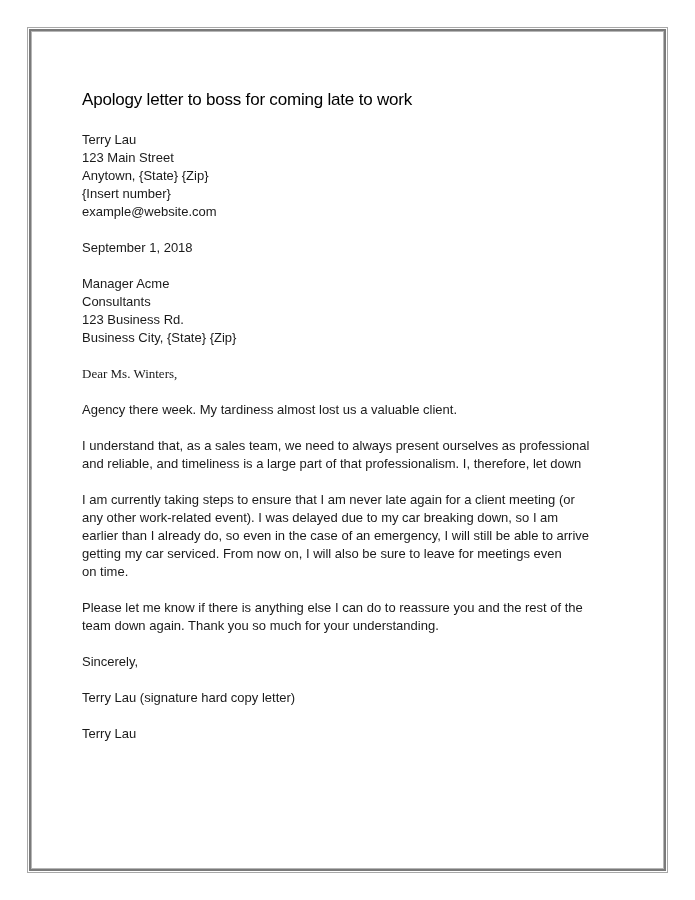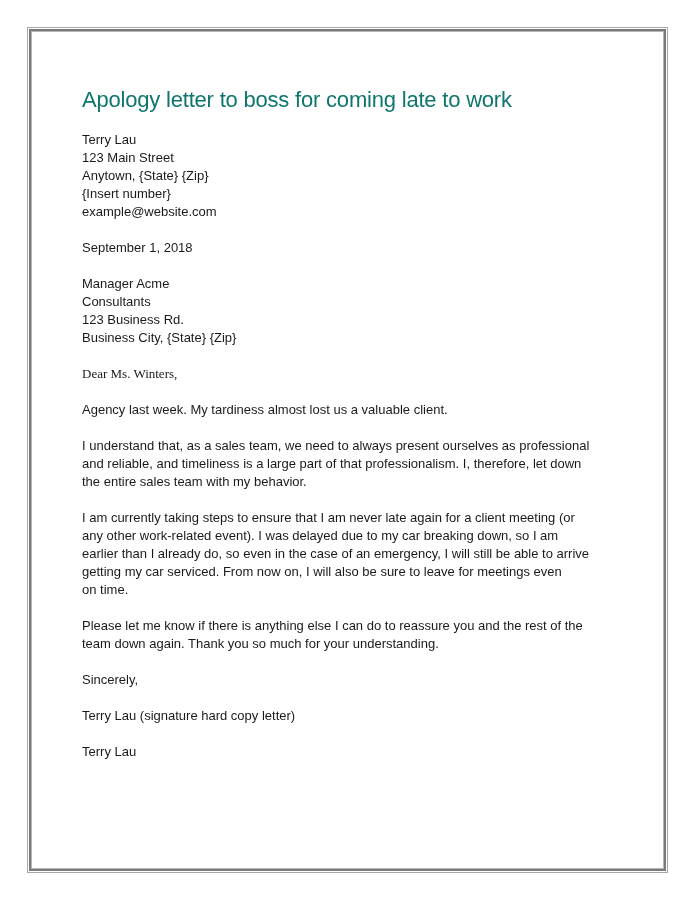--- a/index.html
+++ b/index.html
@@ -25,23 +25,23 @@
     position: absolute;
     left: 82px; top: 84px;
     width: 540px;
     font-family: "Liberation Sans", sans-serif;
     color: #1a1a1a;
     font-size: 13px;
     line-height: 18px;
   }
   .title {
     font-family: "Liberation Sans", sans-serif;
-    font-size: 22px;
+    font-size: 17px;
     line-height: 32px;
-    color: #0f766e;
+    color: #000000;
     margin: 0 0 15px 0;
     font-weight: normal;
     letter-spacing: -0.2px;
   }
   .block { margin: 0; }
   .line { display: block; white-space: nowrap; }
   .gap-date { margin-top: 18px; }
   .gap-rec { margin-top: 18px; }
   .gap-salut { margin-top: 18px; font-family: Liberation Serif, serif; }
   .para { margin: 18px 0 0 0; white-space: normal; width: 540px; }
@@ -75,27 +75,26 @@
     <span class="line">Consultants</span>
     <span class="line">123 Business Rd.</span>
     <span class="line">Business City, {State} {Zip}</span>
   </div>
 
   <div class="block gap-salut">
     <span class="line">Dear Ms. Winters,</span>
   </div>
 
   <div class="para">
-    <span class="line">Agency last week.  My tardiness almost lost us a valuable client.</span>
+    <span class="line">Agency there week.  My tardiness almost lost us a valuable client.</span>
   </div>
 
   <div class="para">
     <span class="line">I understand that, as a sales team, we need to always present ourselves as professional</span>
     <span class="line">and reliable, and timeliness is a large part of that professionalism. I, therefore, let down</span>
-    <span class="line">the entire sales team with my behavior.</span>
   </div>
 
   <div class="para">
     <span class="line">I am currently taking steps to ensure that I am never late again for a client meeting (or</span>
     <span class="line">any other work-related event). I was delayed due to my car breaking down, so I am</span>
     <span class="line">earlier than I already do, so even in the case of an emergency, I will still be able to arrive</span>
     <span class="line">getting my car serviced. From now on, I will also be sure to leave for meetings even</span>
     <span class="line">on time.</span>
   </div>
 

